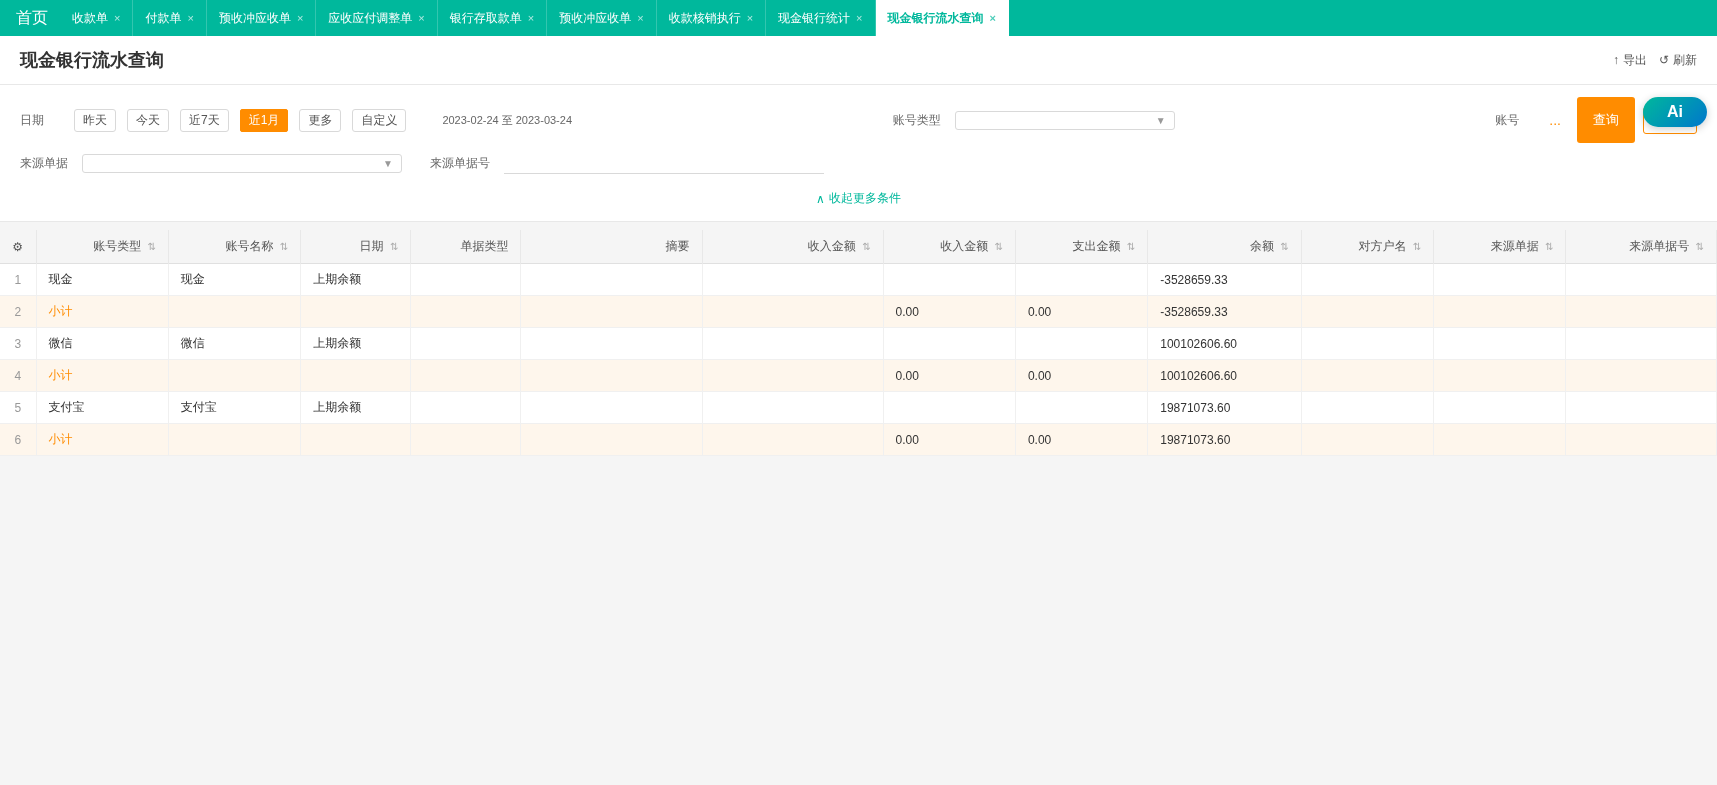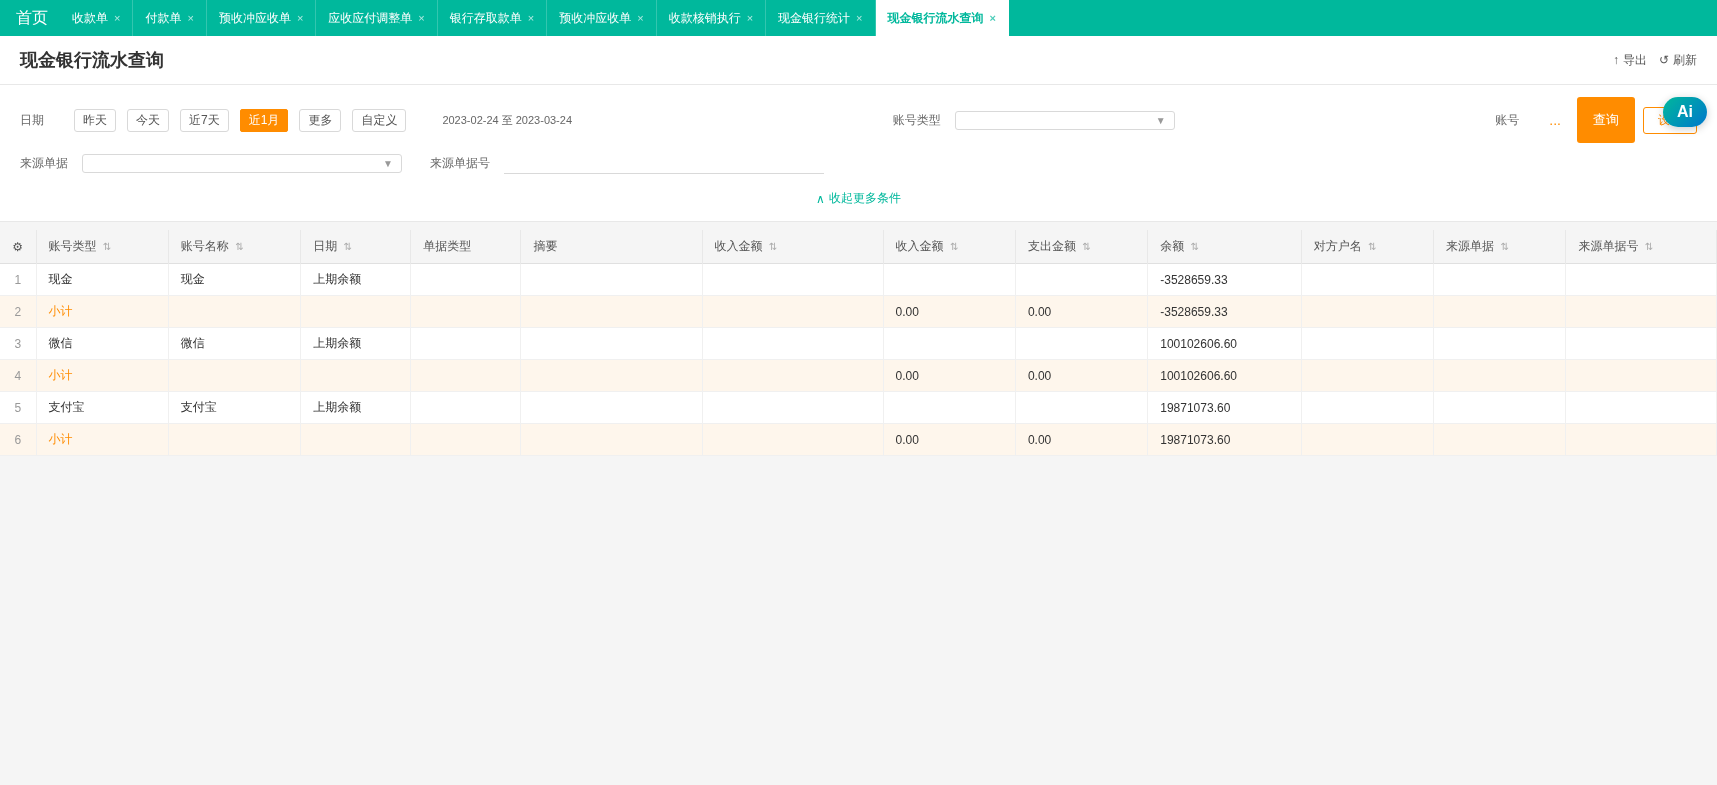--- a/index.html
+++ b/index.html
@@ -191,21 +191,21 @@
       width: 100%;
       border-collapse: collapse;
       font-size: 12px;
     }
     thead tr {
       background: #f5f5f5;
       border-bottom: 1px solid #e0e0e0;
     }
     thead th {
       padding: 8px 12px;
-      text-align: left;
+      text-align: right;
       font-weight: normal;
       color: #555;
       border-right: 1px solid #e8e8e8;
       white-space: nowrap;
       user-select: none;
       cursor: pointer;
     }
     thead th .sort-icon {
       display: inline-block;
       margin-left: 3px;
@@ -240,21 +240,21 @@
     }
 
     
     .ai-badge {
       position: fixed;
       right: 10px;
       top: 97px;
       background: linear-gradient(135deg, #00b89c, #0077cc);
       color: #fff;
       border-radius: 20px;
-      padding: 6px 14px;
+      padding: 6px 24px;
       font-size: 16px;
       font-weight: bold;
       cursor: pointer;
       box-shadow: 0 2px 8px rgba(0,0,0,0.2);
     }
   </style>
 </head>
 <body>
 
 <div class="top-nav">

